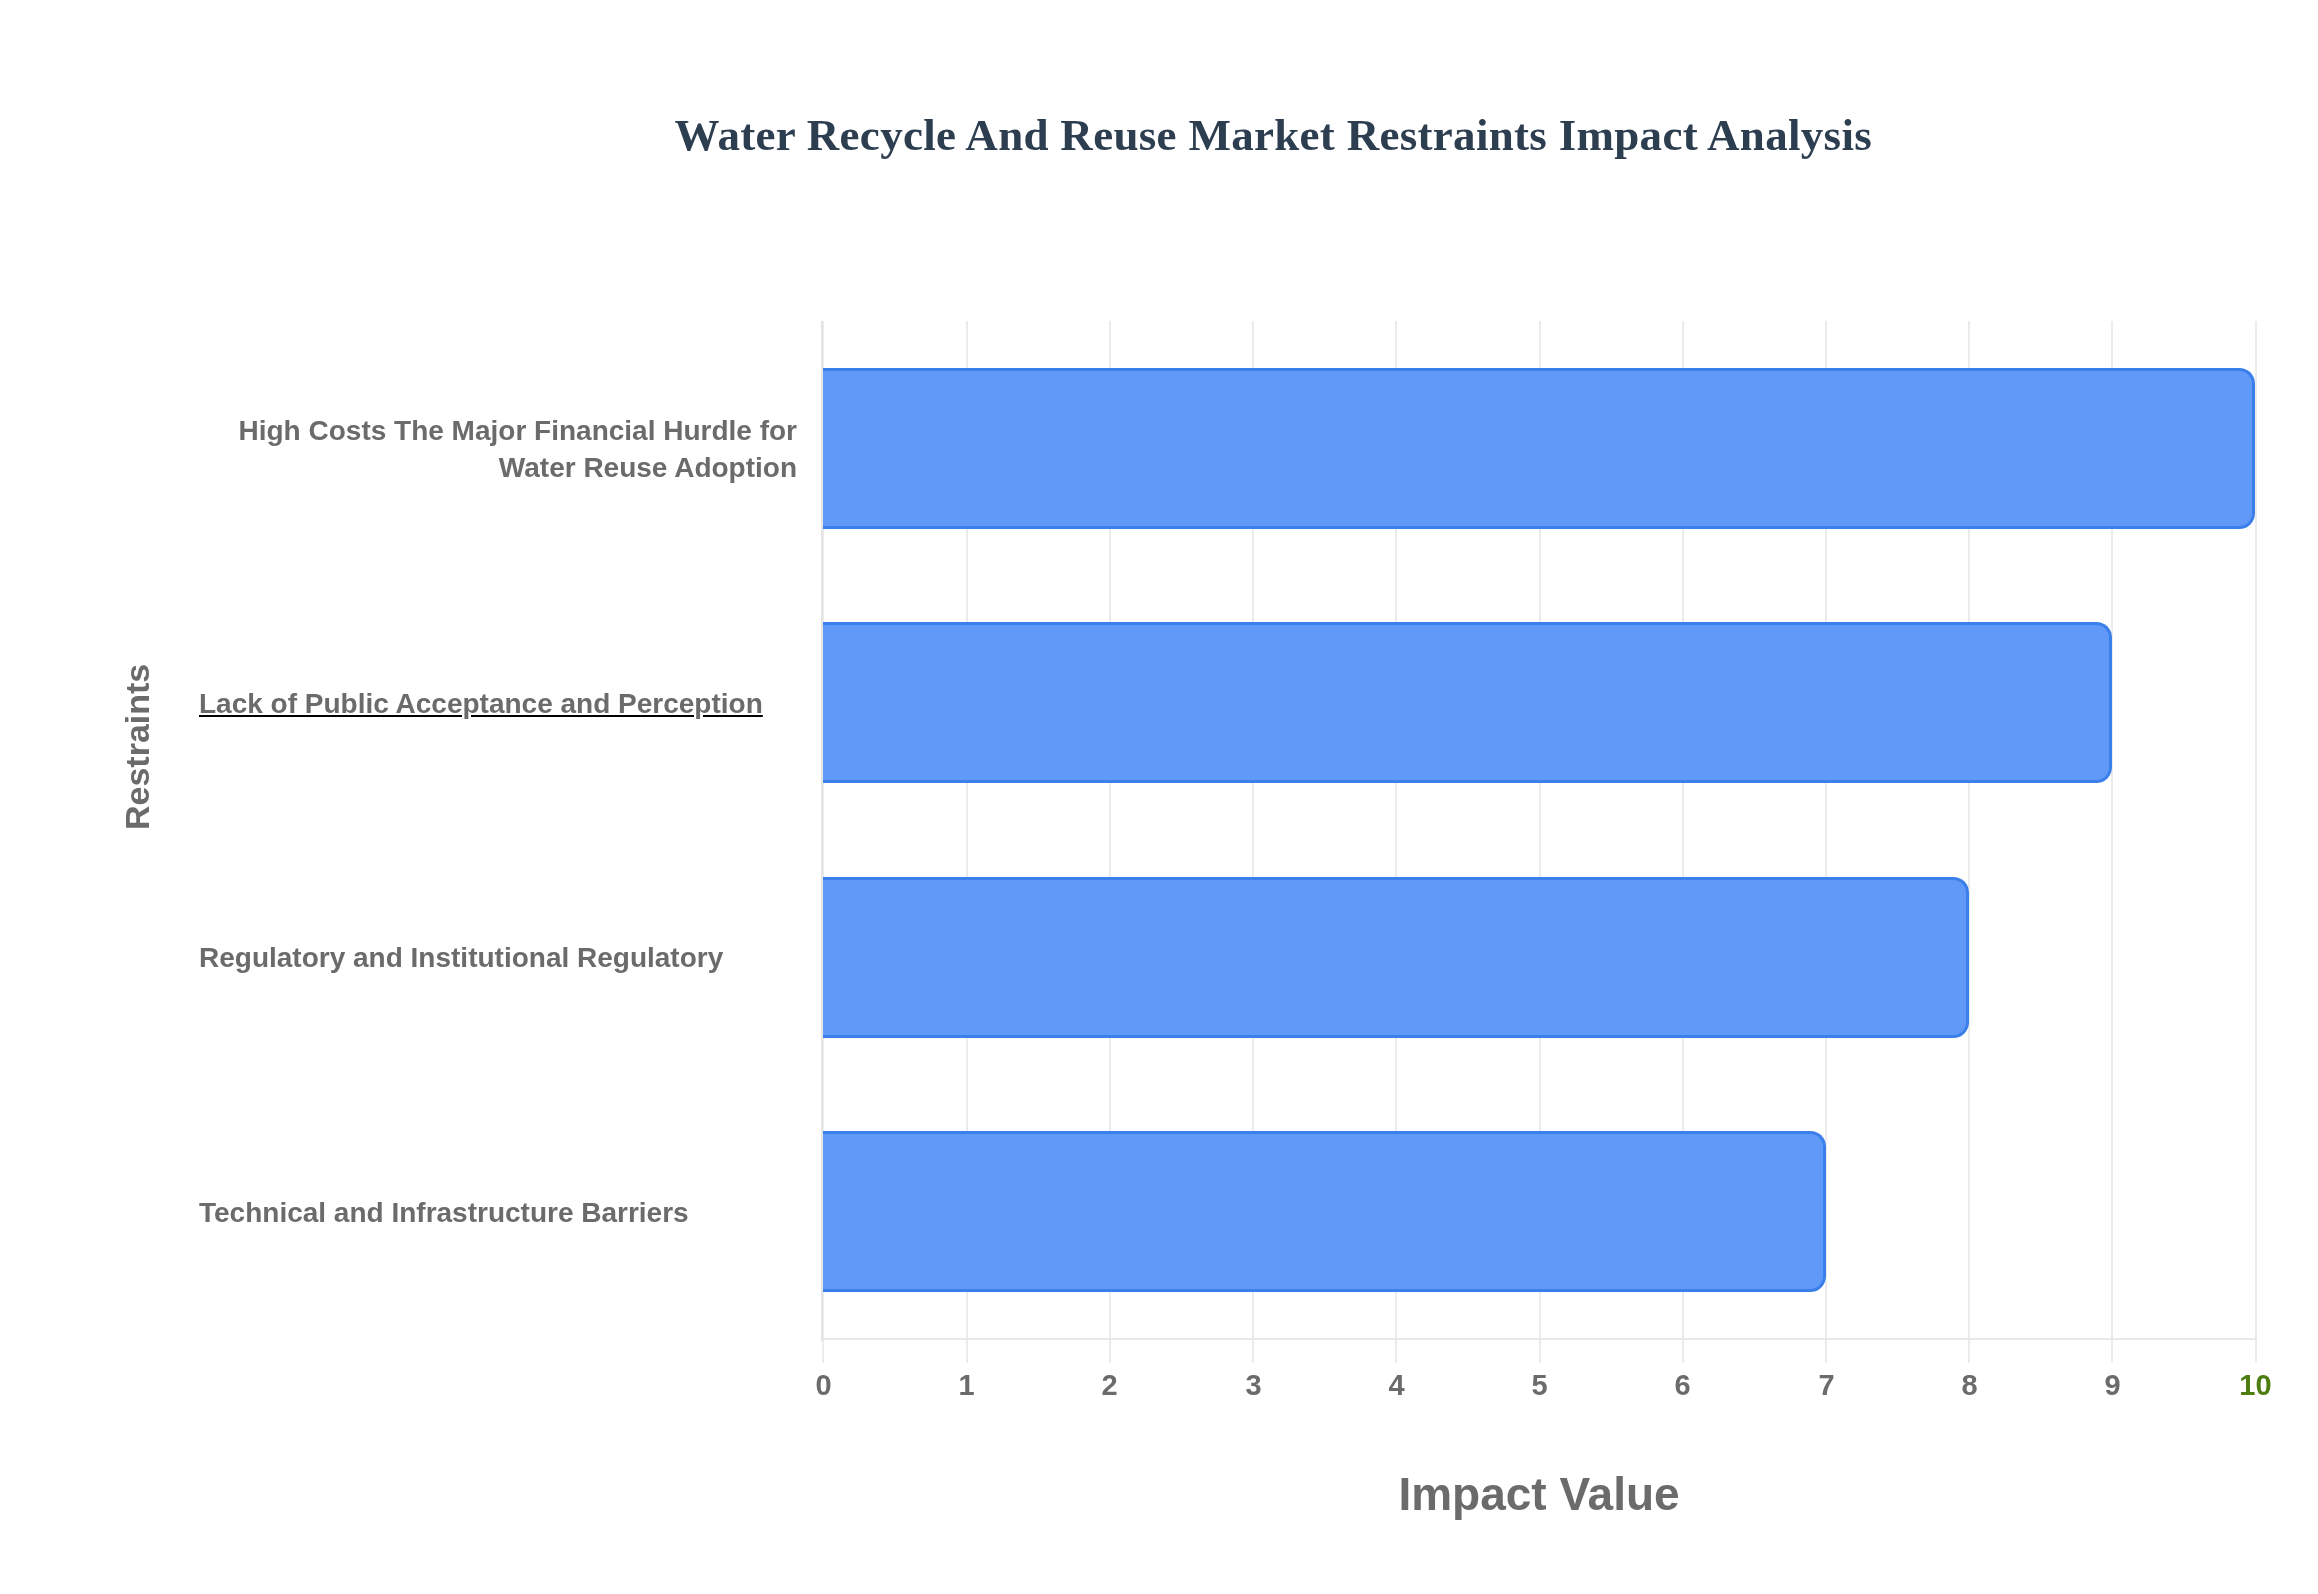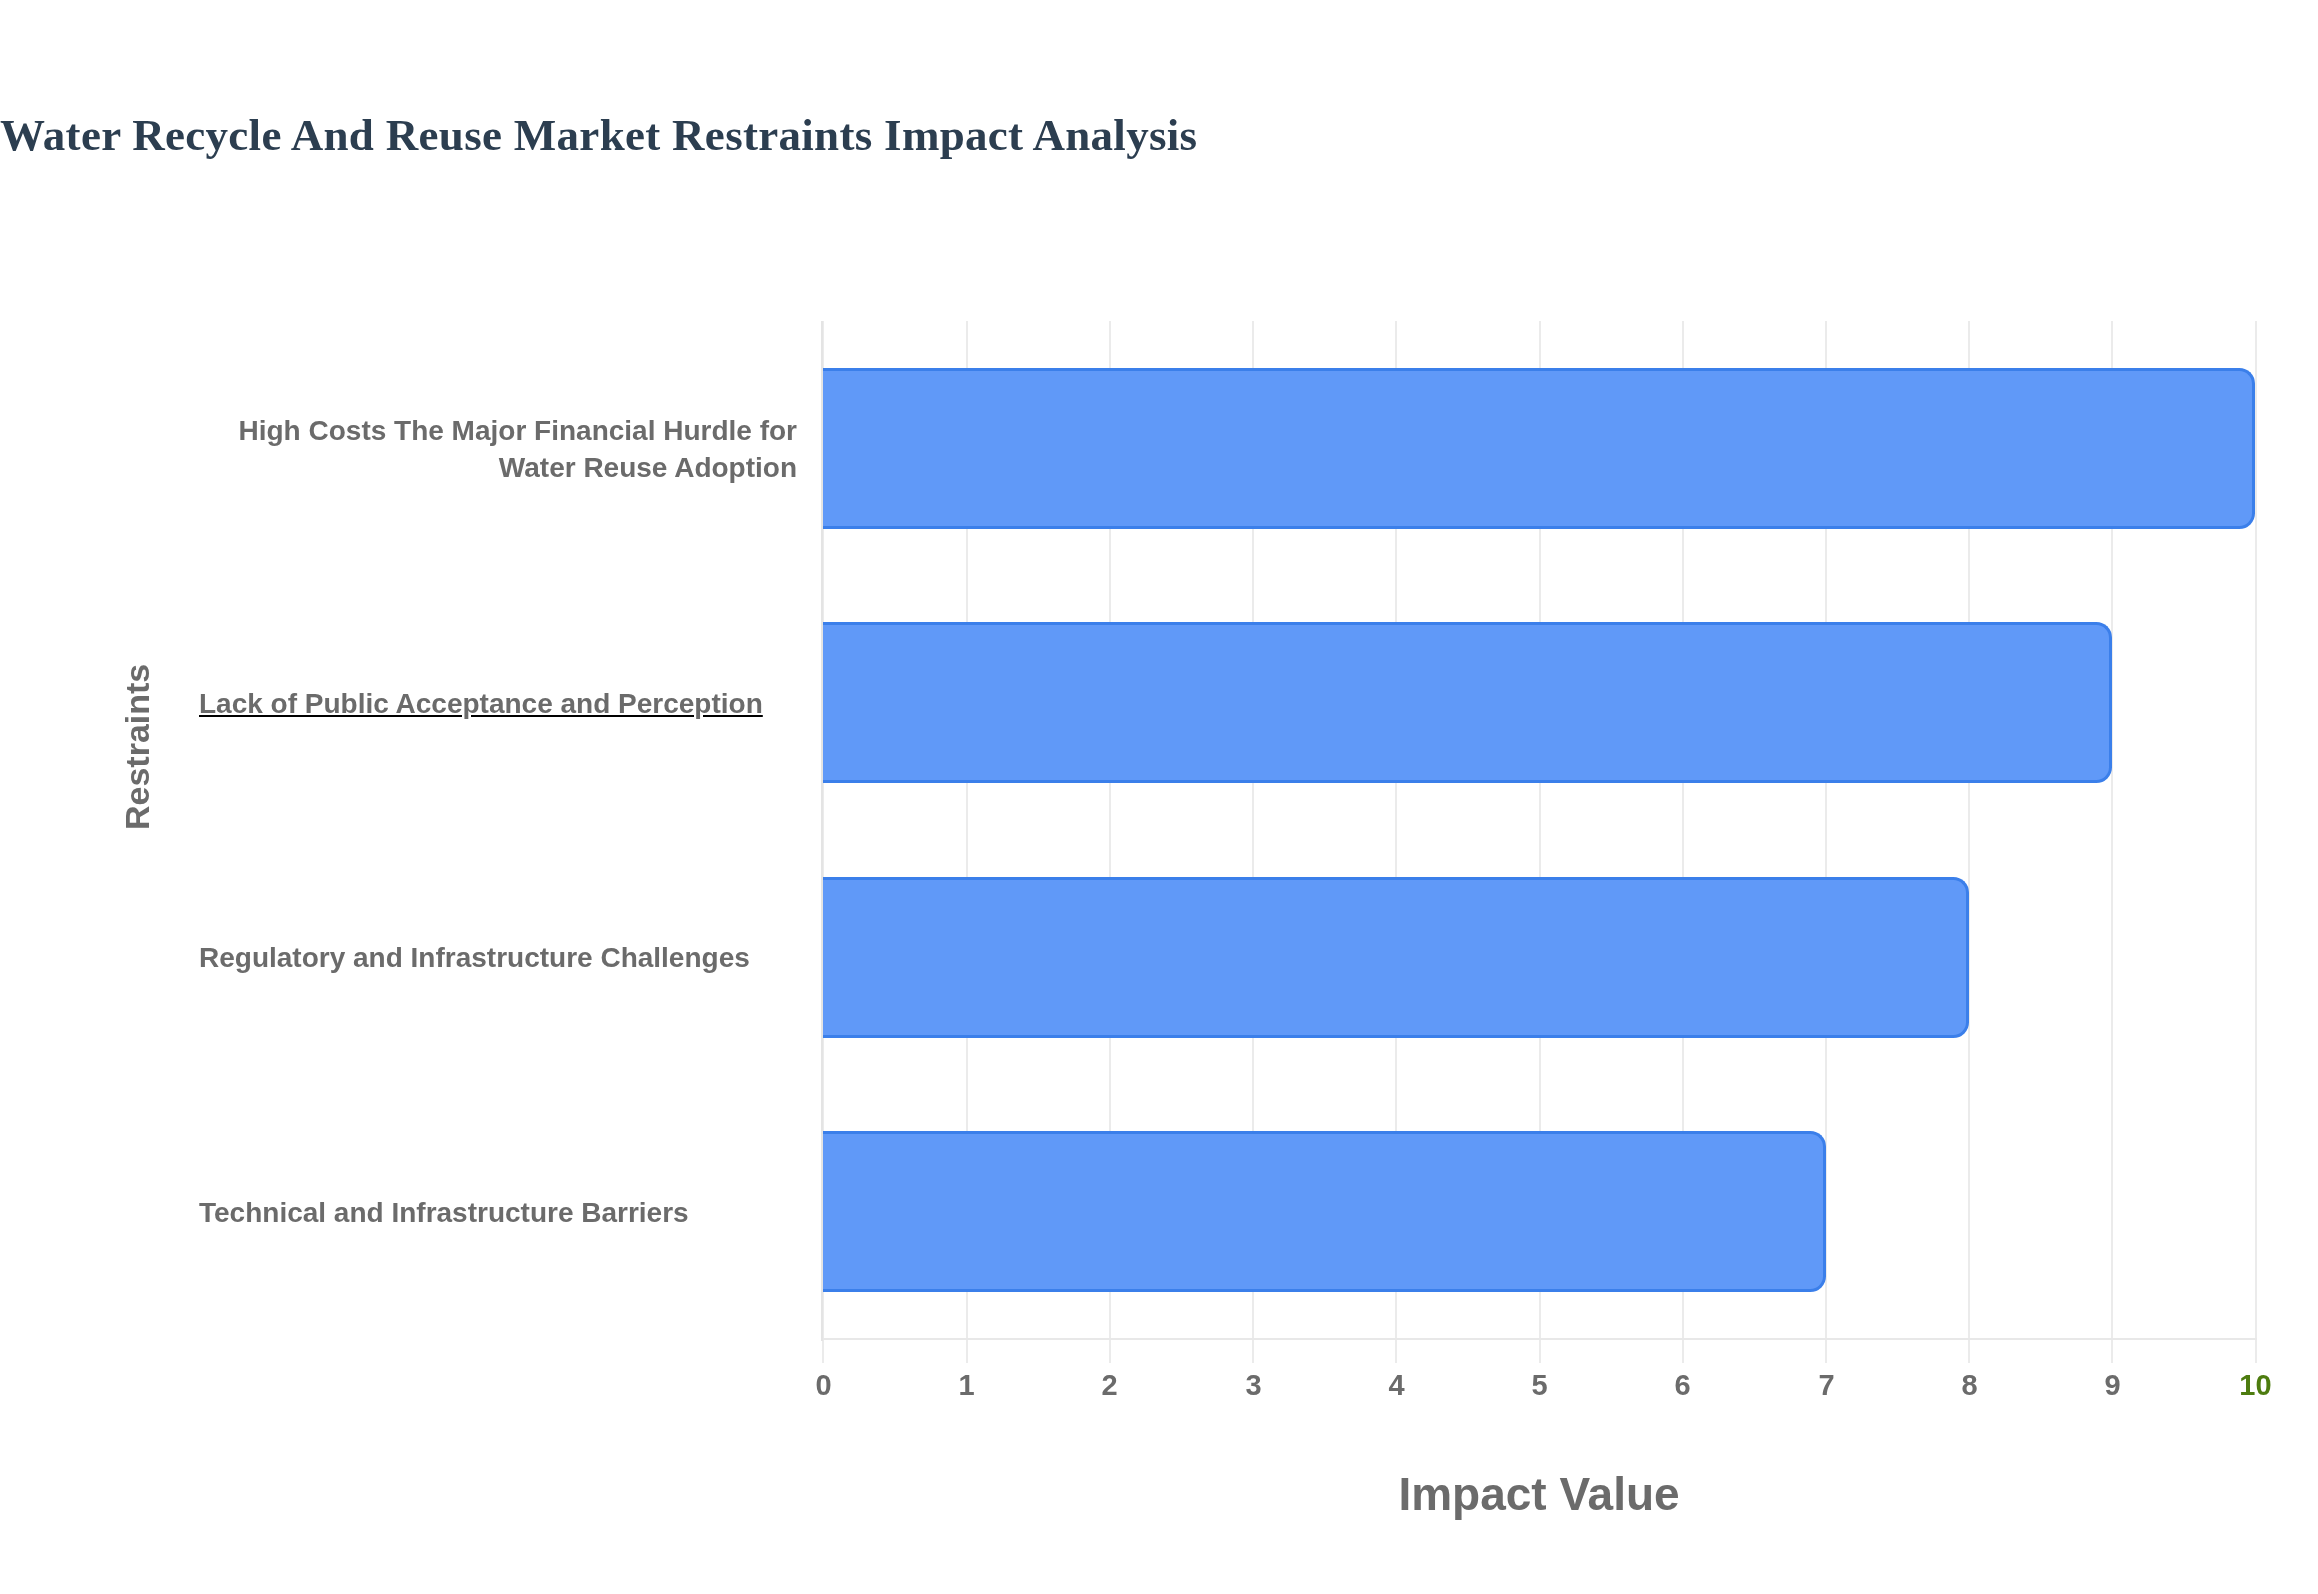--- a/index.html
+++ b/index.html
@@ -20,21 +20,21 @@
     inset: 0;
     background: #ffffff;
   }
 
   
   .chart-title {
     position: absolute;
     top: 109px;
     left: 0;
     width: 1872px;
-    text-align: left;
+    text-align: right;
     font-family: "Liberation Serif", "DejaVu Serif", serif;
     font-weight: bold;
     font-size: 45px;
     color: #2c3e50;
     letter-spacing: 0.3px;
     white-space: nowrap;
   }
 
   .axis-line-y {
     position: absolute;
@@ -157,21 +157,21 @@
     </div>
 
   <div id="ytick-group">
       <div class="ytick-wrap" style="top: 382px; height: 133px;">
         <span style="font-family: &quot;Liberation Sans&quot;, sans-serif; font-weight: bold; font-size: 28px; line-height: 37px; color: rgb(107, 107, 107); text-align: right;">High Costs The Major Financial Hurdle for Water Reuse Adoption</span>
       </div>
       <div class="ytick-wrap" style="top: 637px; height: 133px; text-decoration: underline;">
         <span style="font-family: &quot;Liberation Sans&quot;, sans-serif; font-weight: bold; font-size: 28px; line-height: 37px; color: rgb(107, 107, 107); text-align: right;">Lack of Public Acceptance and Perception</span>
       </div>
       <div class="ytick-wrap" style="top: 891px; height: 133px;">
-        <span style="font-family: &quot;Liberation Sans&quot;, sans-serif; font-weight: bold; font-size: 28px; line-height: 37px; color: rgb(107, 107, 107); text-align: right;">Regulatory and Infrastructure Challenges</span>
+        <span style="font-family: &quot;Liberation Sans&quot;, sans-serif; font-weight: bold; font-size: 28px; line-height: 37px; color: rgb(107, 107, 107); text-align: right;">Regulatory and Institutional Regulatory</span>
       </div>
       <div class="ytick-wrap" style="top: 1146px; height: 133px;">
         <span style="font-family: &quot;Liberation Sans&quot;, sans-serif; font-weight: bold; font-size: 28px; line-height: 37px; color: rgb(107, 107, 107); text-align: right;">Technical and Infrastructure Barriers</span>
       </div>
     </div>
 
   <div id="xtick-group">
       <div class="xtick" style="left: 823px; color: rgb(107, 107, 107);">0</div>
       <div class="xtick" style="left: 966px; color: rgb(107, 107, 107);">1</div>
       <div class="xtick" style="left: 1109px; color: rgb(107, 107, 107);">2</div>

